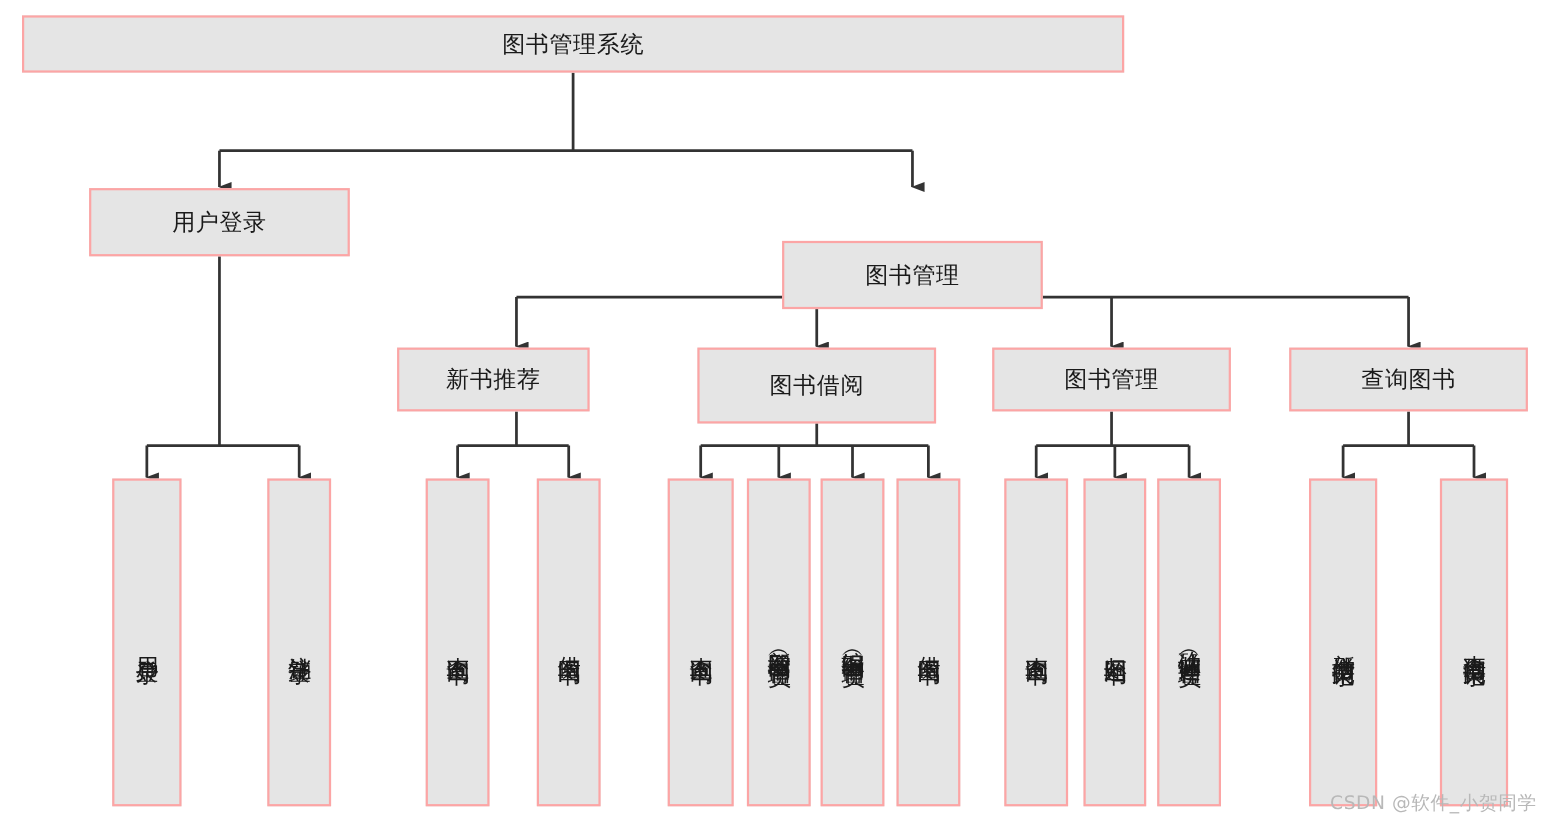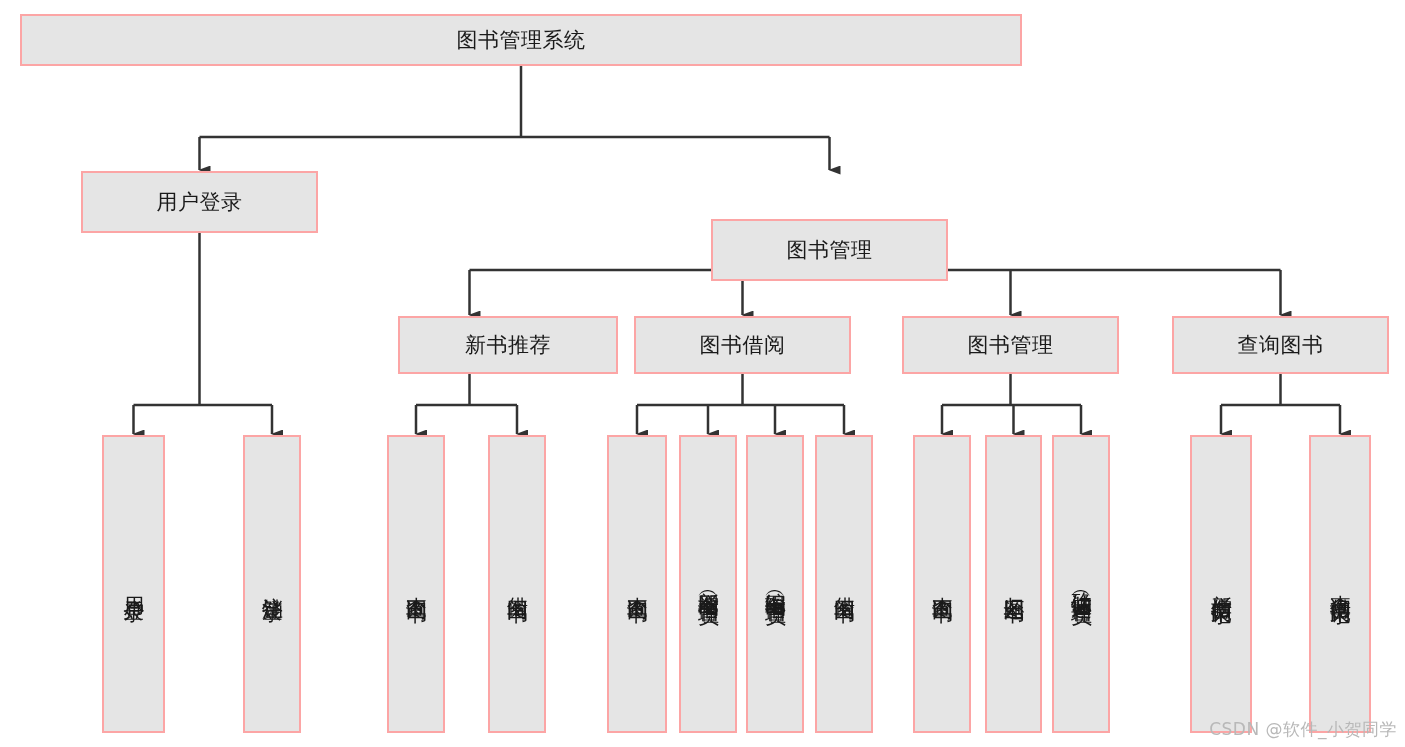--- a/index.html
+++ b/index.html
@@ -117,24 +117,24 @@
   <div id="nodes-layer">
       <div class="node-box" style="left: 20px; top: 14px; width: 1002px; height: 52px;">
         <span class="node-label">图书管理系统</span>
       </div>
       <div class="node-box" style="left: 81px; top: 171px; width: 237px; height: 62px;">
         <span class="node-label">用户登录</span>
       </div>
       <div class="node-box" style="left: 711px; top: 171px; width: 237px; height: 62px; margin-top: 48px;">
         <span class="node-label">图书管理</span>
       </div>
-      <div class="node-box" style="left: 361px; top: 316px; width: 220px; height: 58px; margin-left: 37px;">
+      <div class="node-box" style="left: 361px; top: 316px; width: 175px; height: 58px;">
         <span class="node-label">新书推荐</span>
       </div>
-      <div class="node-box" style="left: 634px; top: 316px; width: 217px; height: 58px;">
+      <div class="node-box" style="left: 634px; top: 316px; width: 217px; height: 69px;">
         <span class="node-label">图书借阅</span>
       </div>
       <div class="node-box" style="left: 902px; top: 316px; width: 217px; height: 58px;">
         <span class="node-label">图书管理</span>
       </div>
       <div class="node-box" style="left: 1172px; top: 316px; width: 217px; height: 58px;">
         <span class="node-label">查询图书</span>
       </div>
       <div class="node-box vertical" style="left: 102px; top: 435px; width: 63px; height: 298px;">
         <span class="node-label">用户登录</span>

